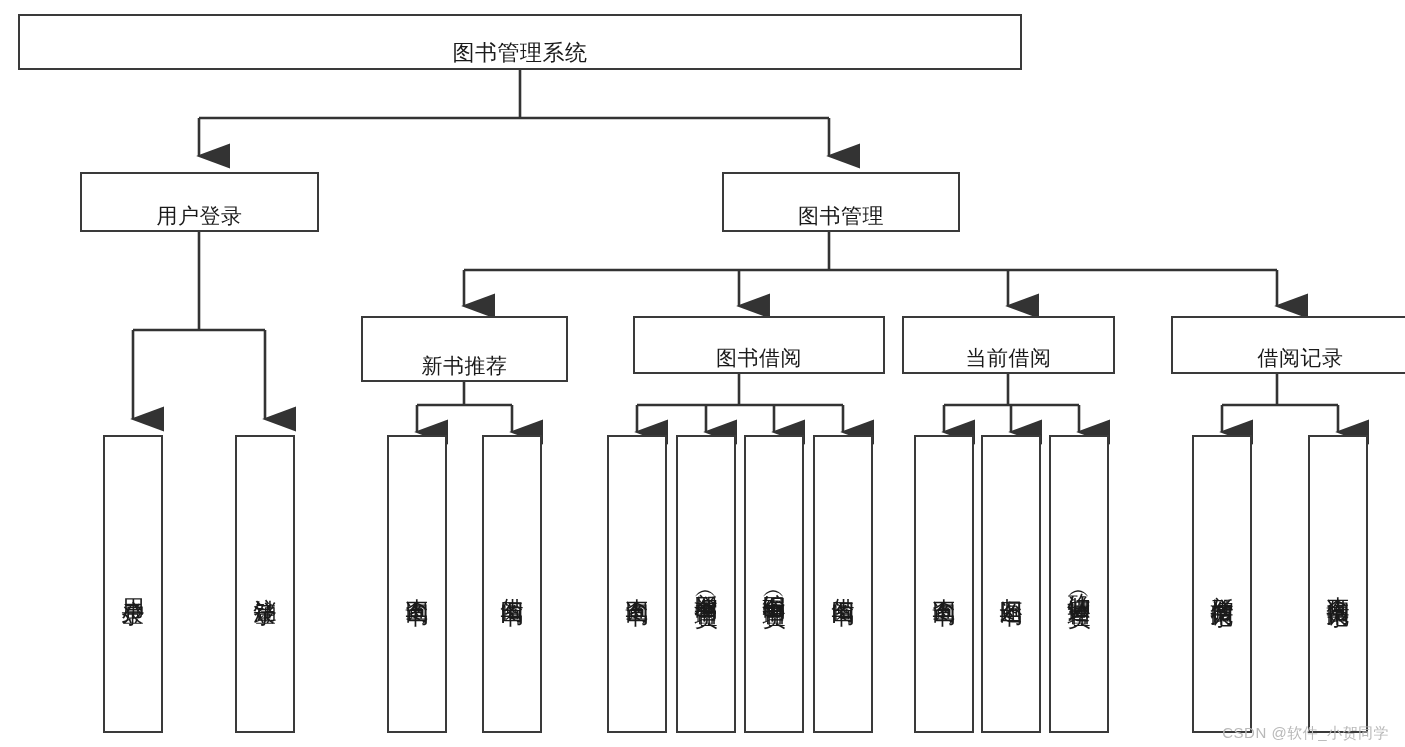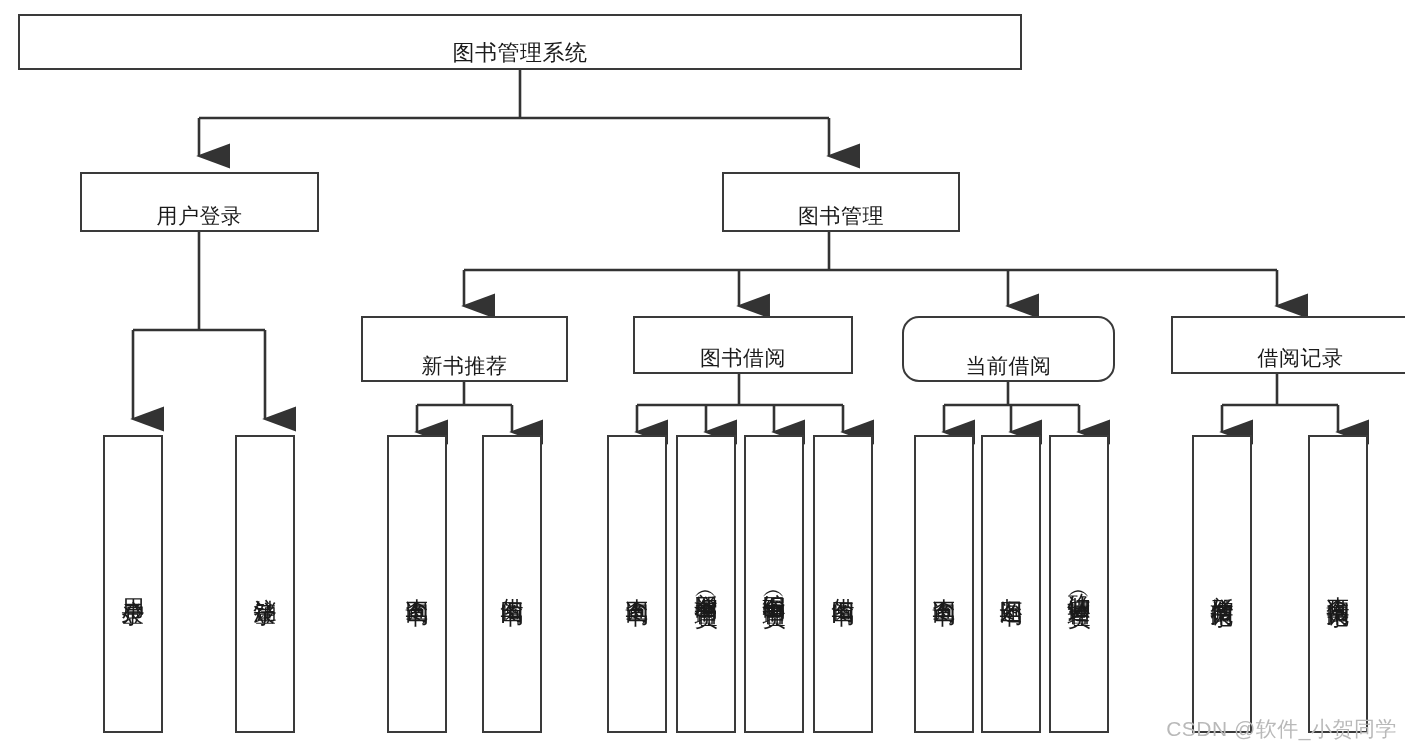--- a/index.html
+++ b/index.html
@@ -55,23 +55,23 @@
   .node.v .vtext {
     writing-mode: vertical-rl;
     text-orientation: upright;
     white-space: nowrap;
   }
   .node.root {
     font-size: 22px;
   }
   .watermark {
     position: absolute;
-    right: 8px;
+    right: 16px;
     bottom: 4px;
-    font-size: 21px;
+    font-size: 15px;
     color: #b9b9b9;
     letter-spacing: 0.5px;
     white-space: nowrap;
     margin-left: 44px;
   }
 </style>
 </head>
 <body>
 
 <div id="canvas">
@@ -136,25 +136,25 @@
   </div>
 
   <div class="node h" style="left:710px; top:172px; width:238px; height:60px;margin-left:12px;">
     <span>图书管理</span>
   </div>
 
   <div class="node h" style="left:361px; top:316px; width:207px; height:66px;">
     <span>新书推荐</span>
   </div>
 
-  <div class="node h" style="left:633px; top:316px; width:220px; height:58px;">
+  <div class="node h" style="left:633px; top:316px; width:252px; height:58px;">
     <span>图书借阅</span>
   </div>
 
-  <div class="node h" style="left:902px; top:316px; width:213px; height:66px;border-radius:17px;">
+  <div class="node h" style="left:902px; top:316px; width:213px; height:58px;">
     <span>当前借阅</span>
   </div>
 
   <div class="node h" style="left:1171px; top:316px; width:259px; height:58px;">
     <span>借阅记录</span>
   </div>
 
   <div class="node v" style="left:103px; top:435px; width:60px; height:298px;">
     <span class="vtext">用户登录</span>
   </div>

